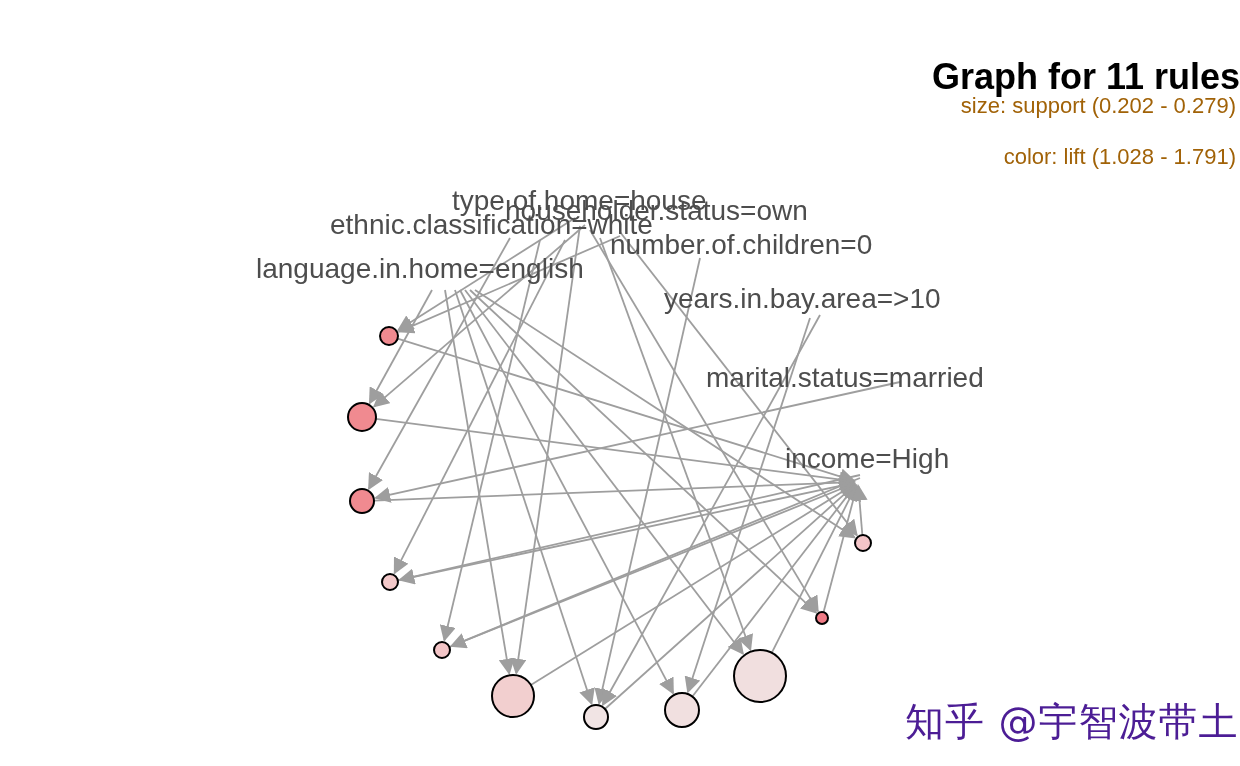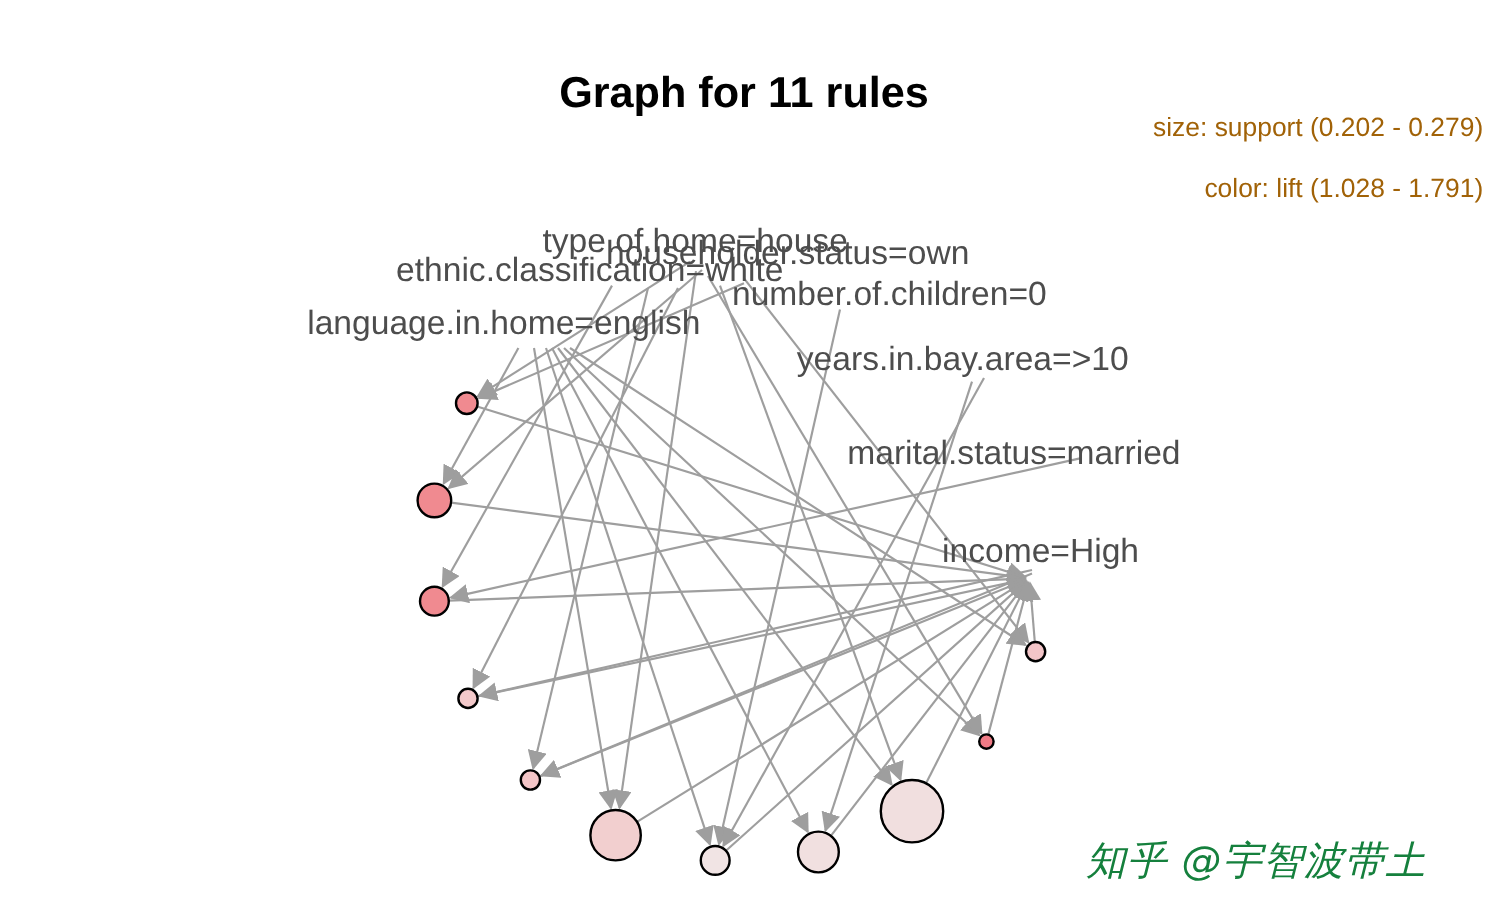--- a/index.html
+++ b/index.html
@@ -1,26 +1,26 @@
 <!DOCTYPE html>
 <html><head>
 <meta charset="utf-8">
 <style>
   html, body { margin: 0; padding: 0; background: #ffffff; }
   body { width: 1240px; height: 766px; position: relative; overflow: hidden;
          font-family: "Liberation Sans", sans-serif; }
-  #title { position: absolute; left: 0; width: 1240px; top: 56px; text-align: center;
+  #title { position: absolute; left: 0; width: 1240px; top: 56px; text-align: right;
            font-size: 36px; font-weight: bold; color: #000; }
   .legend { position: absolute; right: 4px; font-size: 22px; color: #a16207; text-align: right; }
   #legend-size { top: 93px; }
   #legend-color { top: 124px; margin-top: 20px; }
   #graph { position: absolute; left: 0; top: 0; }
   .item-label { font-family: "Liberation Sans", sans-serif; font-size: 28px; fill: #4d4d4d; }
-  #watermark { position: absolute; left: 905px; top: 695px; font-size: 33px; color: #15803d;
-               letter-spacing: 1px; font-family: "DejaVu Sans", sans-serif; font-style: italic; }
+  #watermark { position: absolute; left: 905px; top: 695px; font-size: 39px; color: #4c1d95;
+               letter-spacing: 1px; font-family: "DejaVu Sans", sans-serif; }
 </style>
 </head>
 <body>
 
 <div id="title">Graph for 11 rules</div>
 <div id="legend-size" class="legend">size: support (0.202 - 0.279)</div>
 <div id="legend-color" class="legend">color: lift (1.028 - 1.791)</div>
 
 <svg id="graph" width="1240" height="766">
   <defs>

